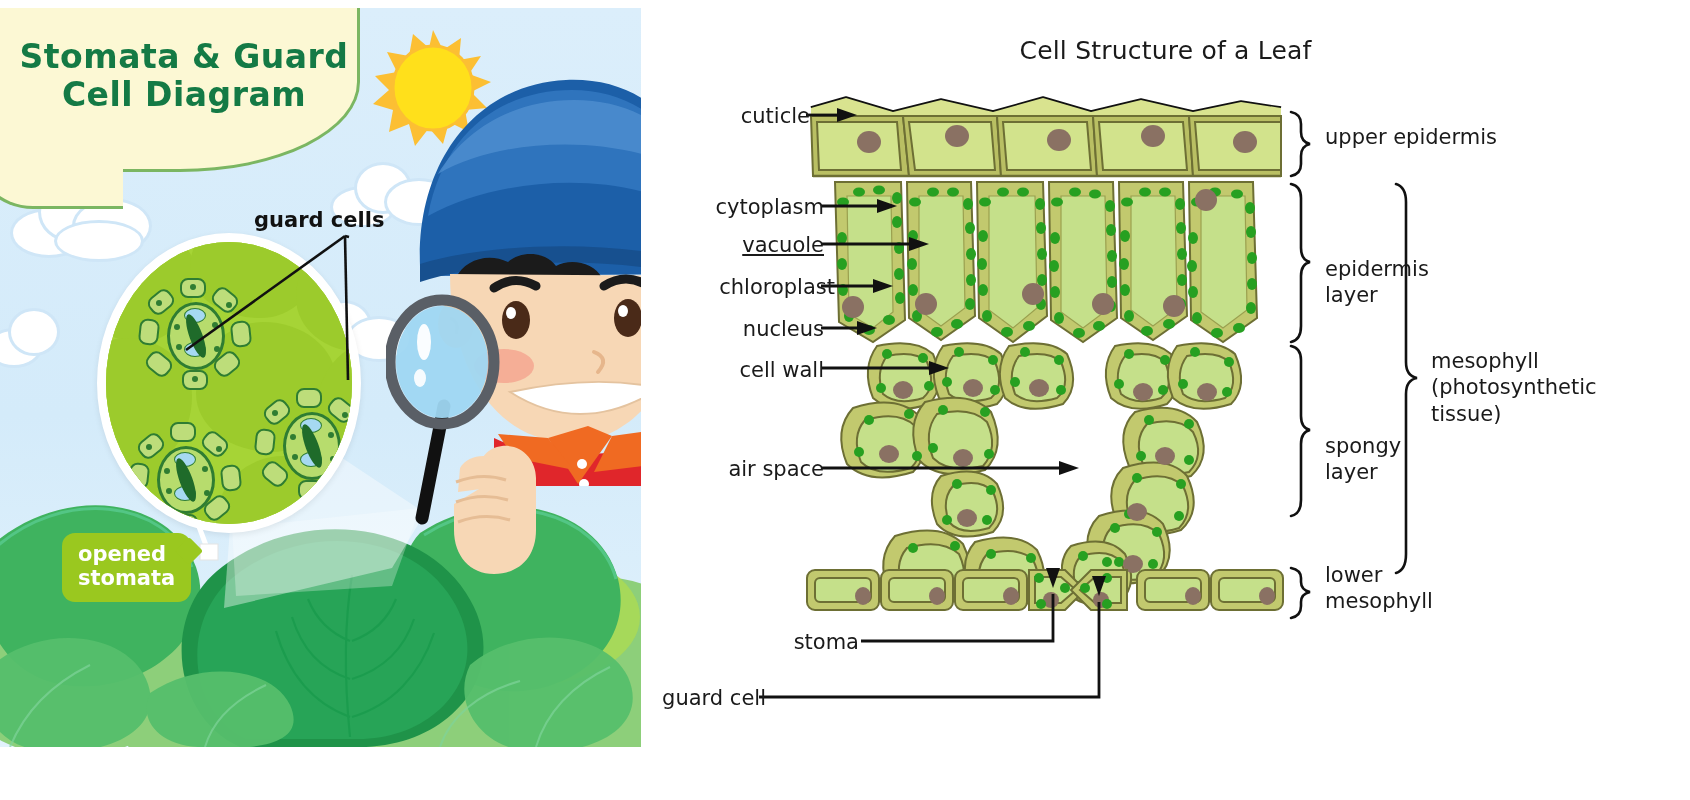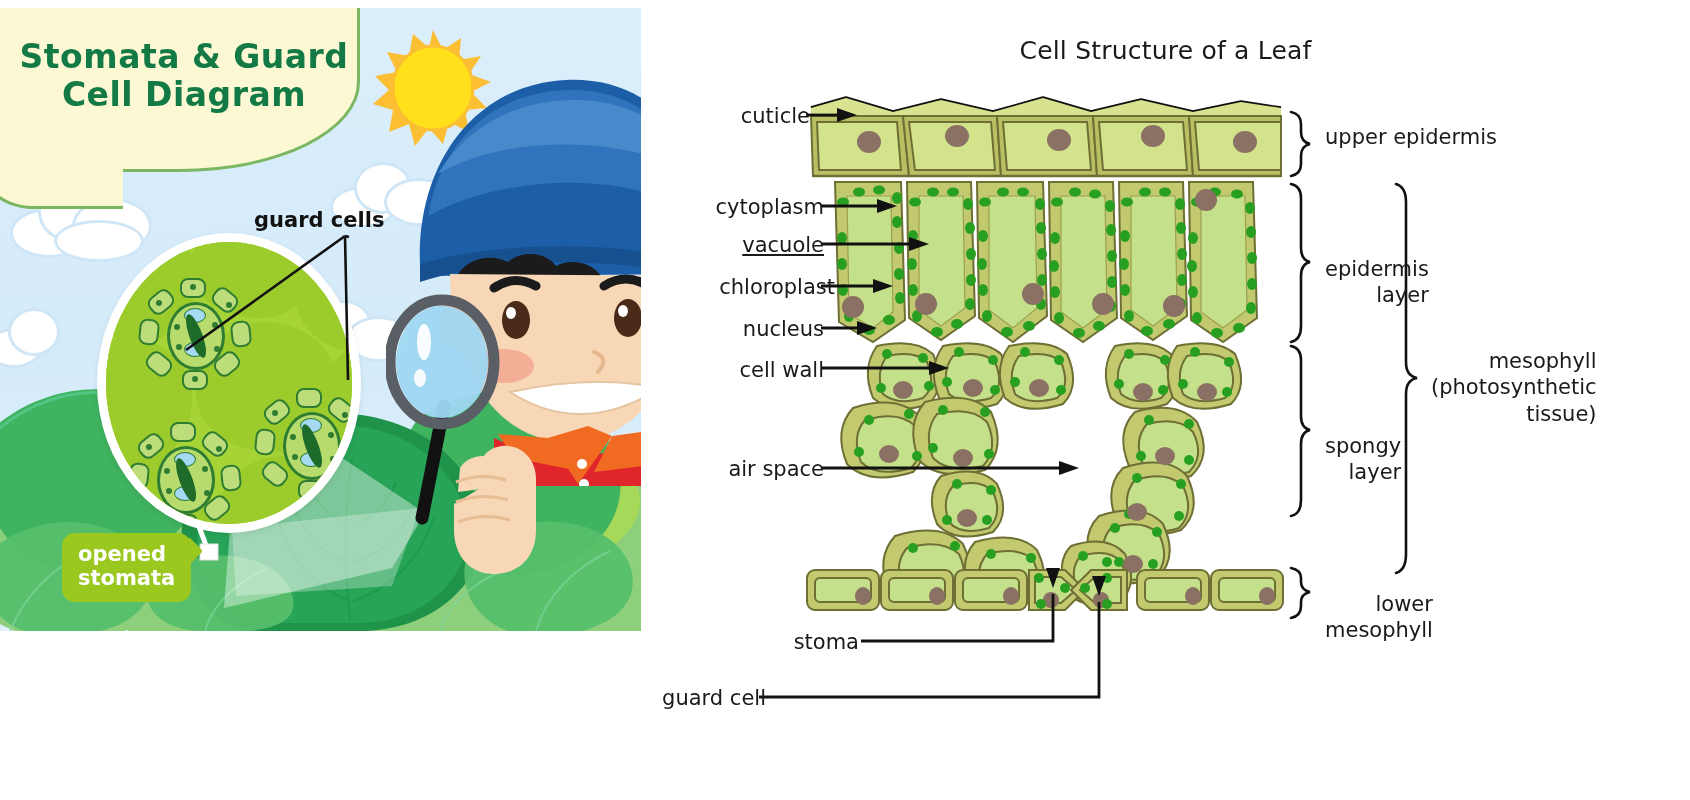--- a/index.html
+++ b/index.html
@@ -7,21 +7,21 @@
     width: 1690px; height: 800px;
     background: #ffffff;
     font-family: "Liberation Sans", sans-serif;
     overflow: hidden;
   }
   #root { position: relative; width: 1690px; height: 800px; background: #fff; }
 
   
   #left-panel {
     position: absolute; left: 0; top: 8px;
-    width: 641px; height: 623px;
+    width: 641px; height: 739px;
     overflow: hidden;
     background: #d9ecf8;
   }
   .sky {
     position: absolute; inset: 0;
     background: linear-gradient(#dbeefb 0%, #d4ebfa 55%, #e2f2fc 100%);
   }
   
   .title-banner {
     position: absolute; left: -30px; top: -26px;
@@ -106,21 +106,21 @@
   }
 
   
   #right-panel { position:absolute; left:641px; top:16px; width:1063px; height:800px; background:#fff; }
   .diag-title {
     position:absolute; left:0; top:20px; width:1049px; text-align:center;
     font-family:"DejaVu Sans", sans-serif; font-size:25px; color:#1a1a1a; letter-spacing:.2px;
   }
   .lbl {
     position:absolute; font-family:"DejaVu Sans", sans-serif;
-    font-size:21px; color:#1a1a1a; white-space:nowrap; line-height:1.25;text-align:right;
+    font-size:21px; color:#1a1a1a; white-space:nowrap; line-height:1.25;
   }
   .lbl.r { text-align:right; }
   svg.overlay { position:absolute; left:0; top:0; width:1049px; height:800px; pointer-events:none; }
 </style>
 </head>
 <body>
 
 <div id="root">
 
   <div id="left-panel">
@@ -752,21 +752,21 @@
     <div class="lbl" style="left:684px; top:240px;">
       <div>epidermis</div>
       <div>layer</div>
     </div>
 
     <div class="lbl" style="left:684px; top:417px;">
       <div>spongy</div>
       <div>layer</div>
     </div>
 
-    <div class="lbl" style="left:684px; top:546px;margin-top:29px;">
+    <div class="lbl" style="left:684px; top:546px;">
       <div>lower</div>
       <div>mesophyll</div>
     </div>
 
     <div class="lbl" style="left:790px; top:332px;">
       <div>mesophyll</div>
       <div>(photosynthetic</div>
       <div>tissue)</div>
     </div>
 

